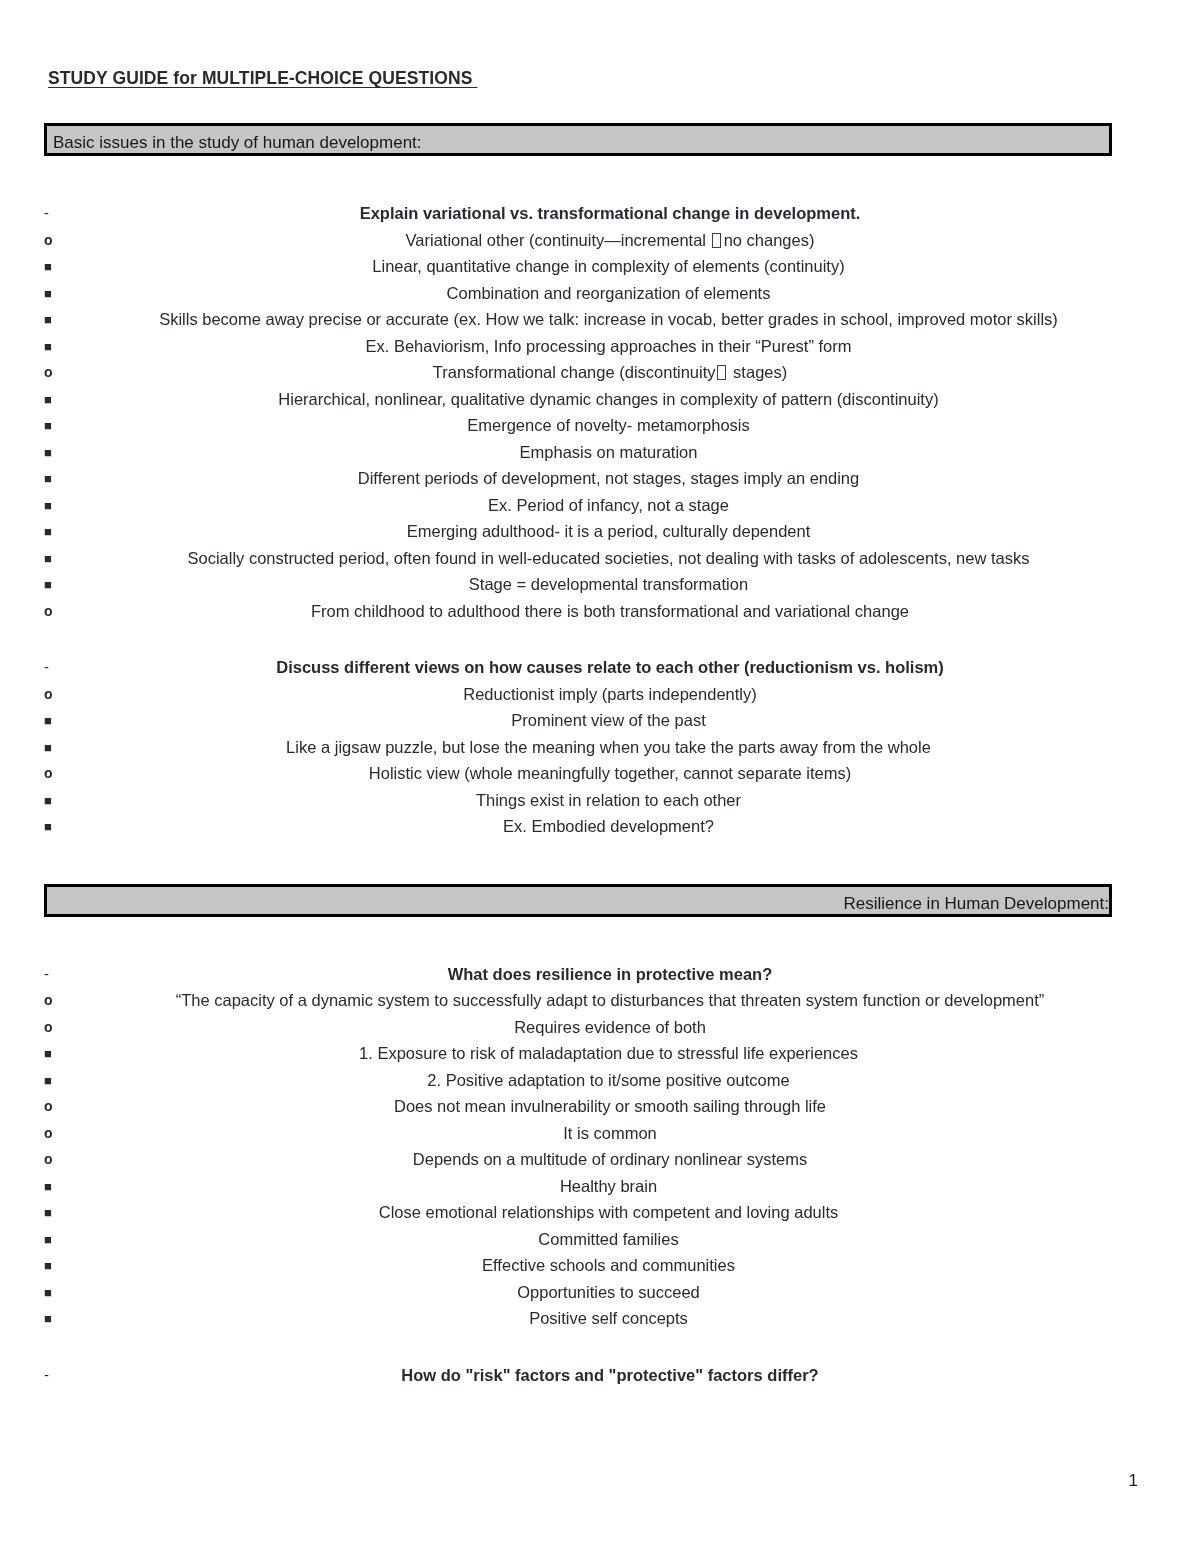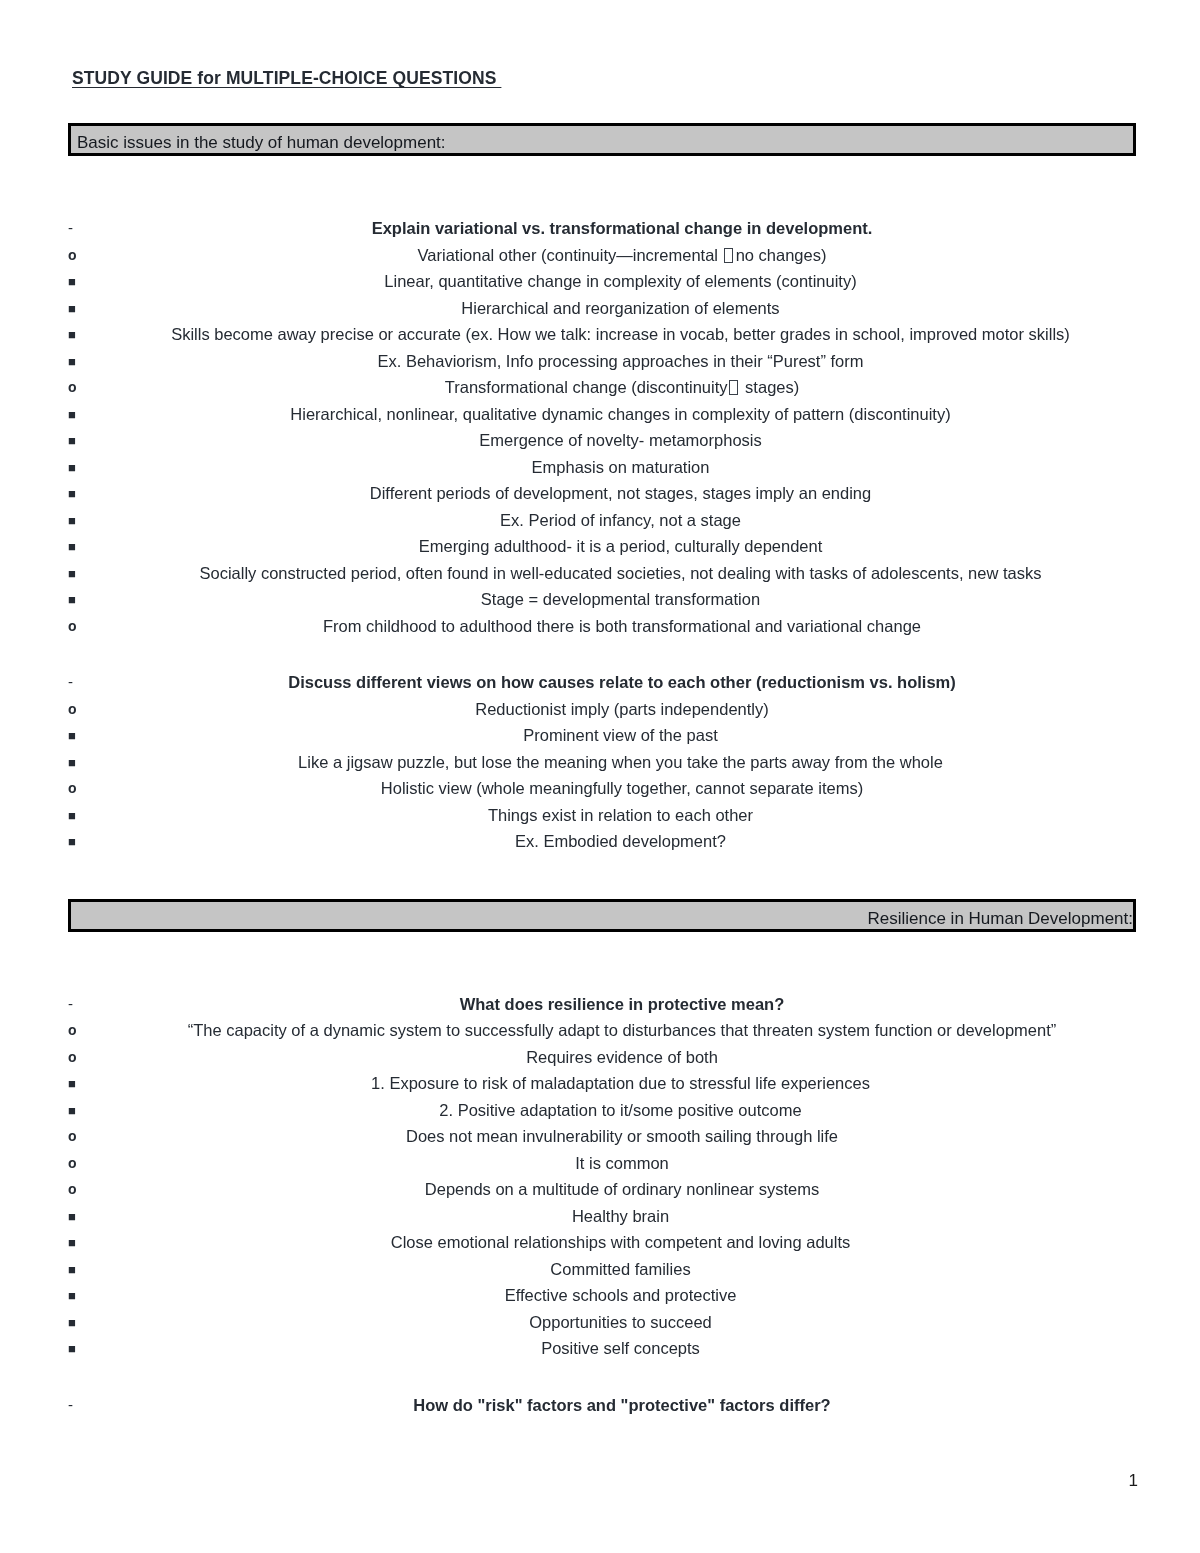--- a/index.html
+++ b/index.html
@@ -13,21 +13,21 @@
     position: relative;
     font-family: "Liberation Sans", sans-serif;
     color: #252b33;
     -webkit-font-smoothing: antialiased;
   }
   .page {
     position: relative;
     width: 1200px;
     height: 1553px;
     box-sizing: border-box;
-    padding: 68px 62px 0 68px;
+    padding: 68px 62px 0 44px;
   }
 
   
   .doc-title {
     font-size: 17.5px;
     font-weight: bold;
     letter-spacing: 0.1px;
     text-decoration: underline;
     text-underline-offset: 3px;
     margin: 0 0 34px 4px;
@@ -39,21 +39,21 @@
     border: 3px solid #000000;
     background: #c5c5c5;
     height: 33px;
     line-height: 33px;
     padding: 0 0 0 6px;
     font-size: 17px;
     font-weight: normal;
     color: #15191f;
     box-sizing: border-box;
     width: 1068px;
-    margin-bottom: 15px;
+    margin-bottom: 0;
   }
   .banner.second { margin-top: 0; text-align: right; }
 
   
   ul.lvl {
     list-style: none;
     margin: 0;
     padding: 0;
   }
   li.item {
@@ -145,21 +145,21 @@
     </li>
   </ul>
 
   <ul class="lvl l3">
     <li class="item">
       <span class="marker">■</span>
       <span class="txt">Linear, quantitative change in complexity of elements (continuity)</span>
     </li>
     <li class="item">
       <span class="marker">■</span>
-      <span class="txt">Hierarchical and reorganization of elements</span>
+      <span class="txt">Combination and reorganization of elements</span>
     </li>
     <li class="item">
       <span class="marker">■</span>
       <span class="txt">Skills become away precise or accurate (ex. How we talk: increase in vocab, better grades in school, improved motor skills)</span>
     </li>
     <li class="item">
       <span class="marker">■</span>
       <span class="txt">Ex. Behaviorism, Info processing approaches in their “Purest” form</span>
     </li>
   </ul>
@@ -325,21 +325,21 @@
     <li class="item">
       <span class="marker">■</span>
       <span class="txt">Close emotional relationships with competent and loving adults</span>
     </li>
     <li class="item">
       <span class="marker">■</span>
       <span class="txt">Committed families</span>
     </li>
     <li class="item">
       <span class="marker">■</span>
-      <span class="txt">Effective schools and protective</span>
+      <span class="txt">Effective schools and communities</span>
     </li>
     <li class="item">
       <span class="marker">■</span>
       <span class="txt">Opportunities to succeed</span>
     </li>
     <li class="item">
       <span class="marker">■</span>
       <span class="txt">Positive self concepts</span>
     </li>
   </ul>

